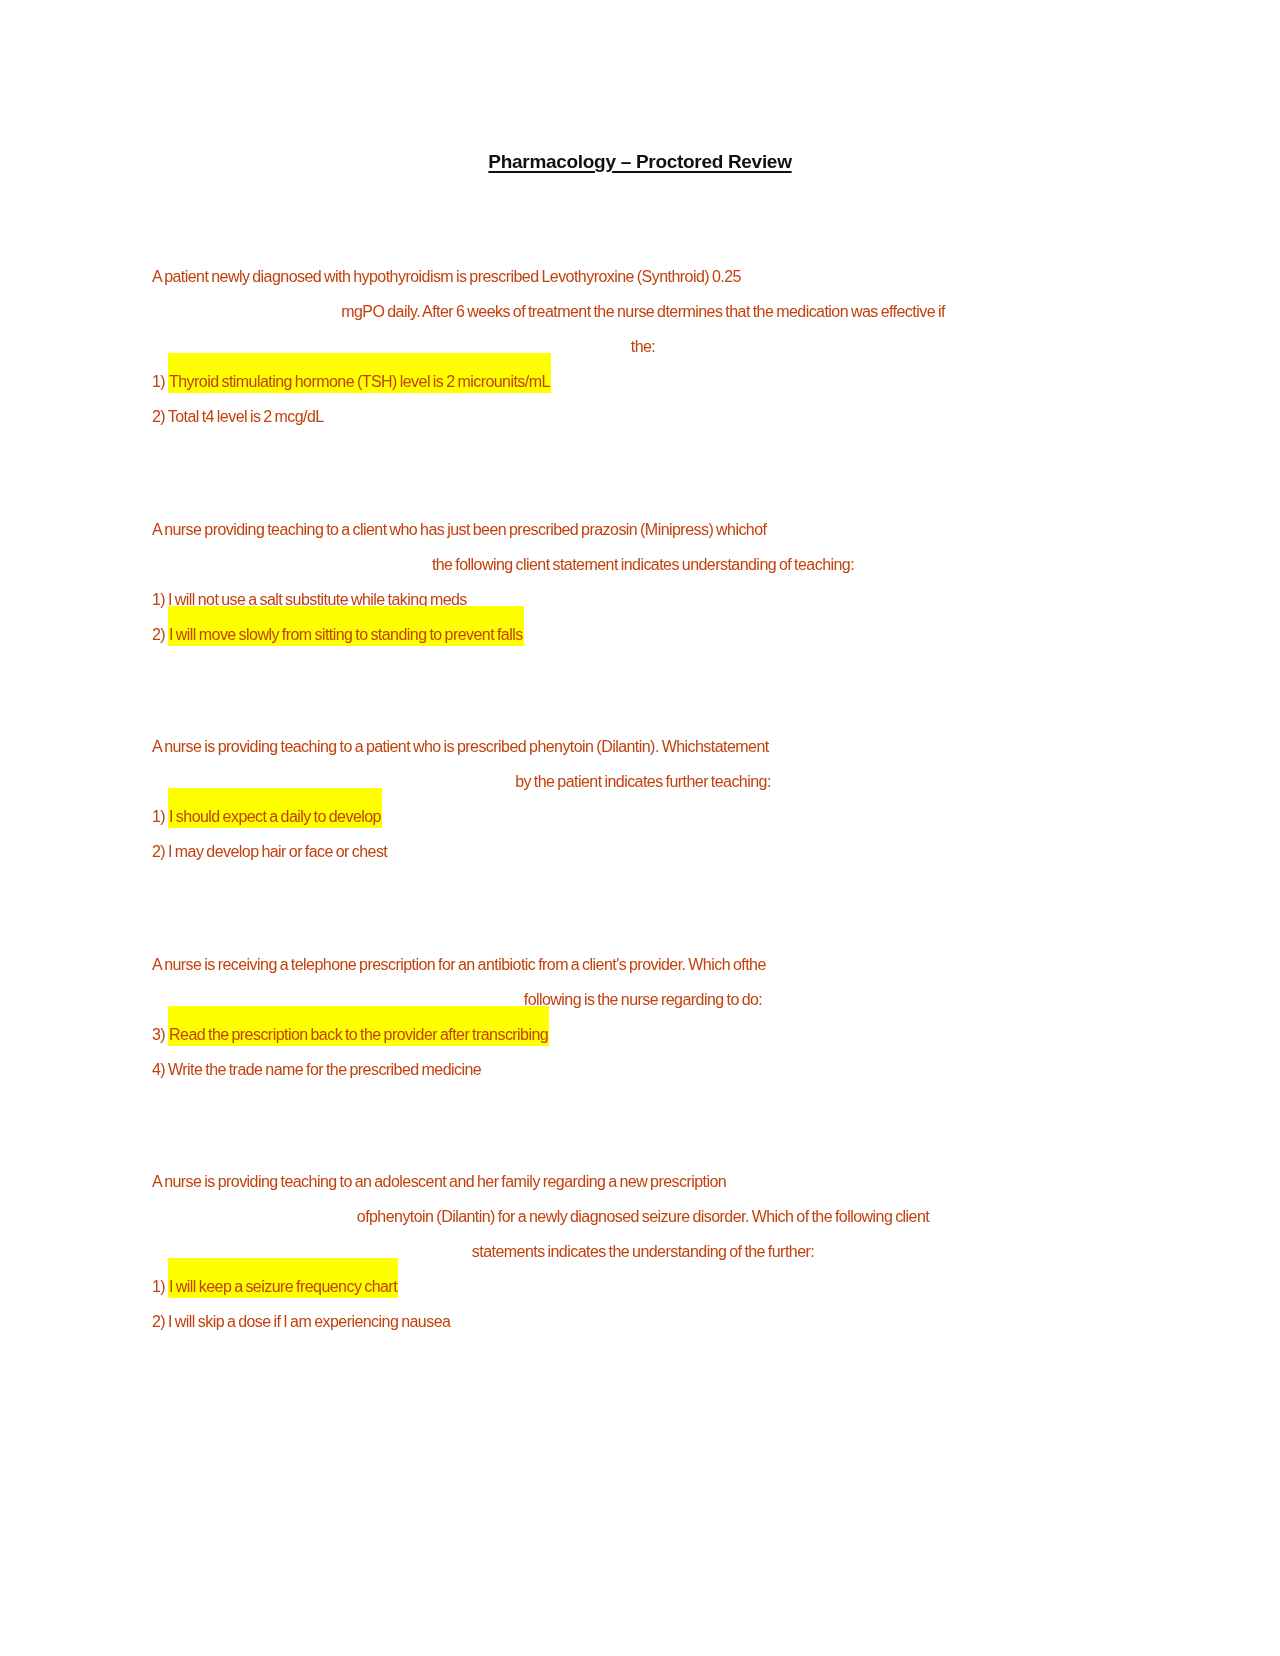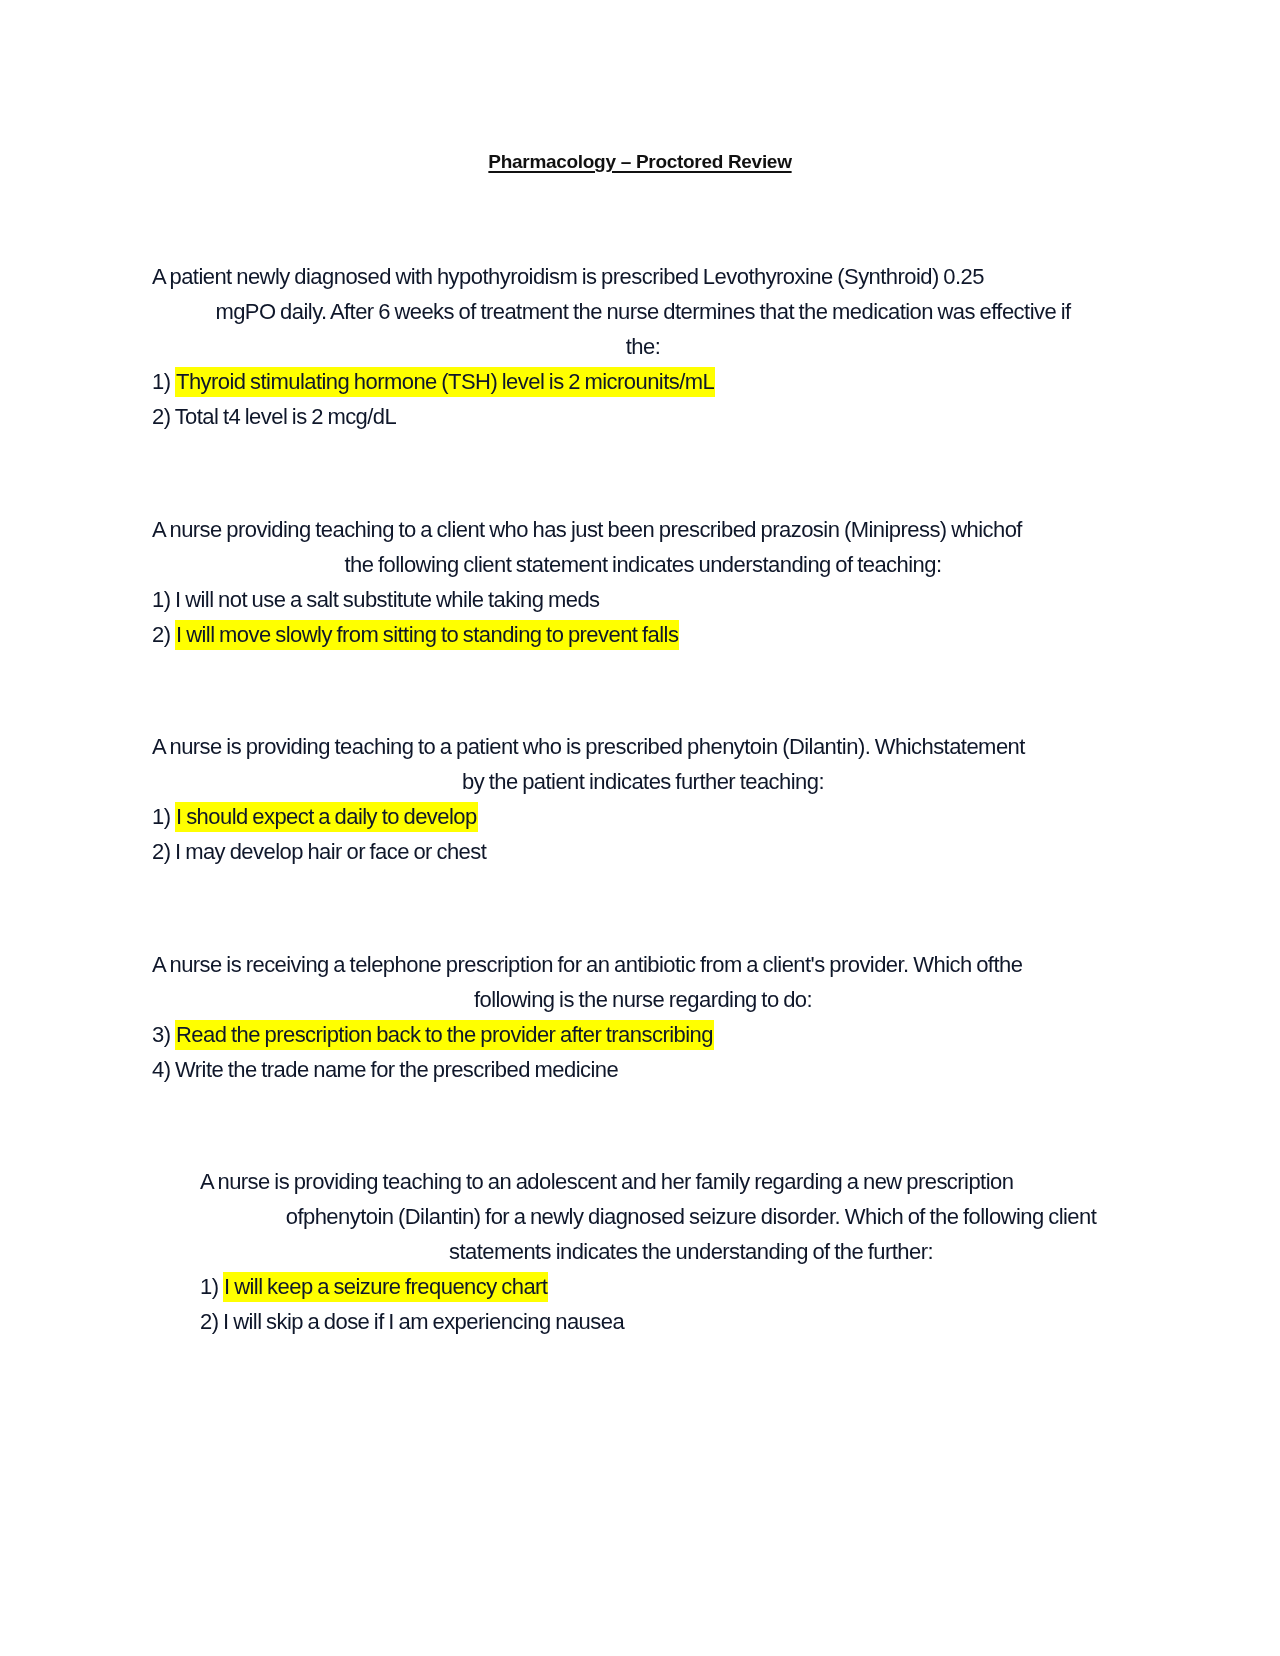--- a/index.html
+++ b/index.html
@@ -40,39 +40,39 @@
       text-underline-offset: 3px;
     }
     .question {
       position: absolute;
       left: 152px;
       width: 980px;
     }
     .line {
       height: 35px;
       line-height: 35px;
-      font-size: 22px;
+      font-size: 16px;
       white-space: nowrap;
       letter-spacing: -0.55px;
       word-spacing: -1px;
-      color: #0f172a;
+      color: #c2410c;
     }
     .stem .line:not(:first-child) { padding-left: 2px; text-align: center; }
     .opt-num {
       display: inline;
     }
     .hl {
       background: #ffff00;
-      padding: 2px 1px 3px 1px;
+      padding: 20px 1px 3px 1px;
     }
     #q1 { top: 259px; }
     #q2 { top: 512px; }
     #q3 { top: 729px; }
     #q4 { top: 947px; }
-    #q5 { top: 1164px; margin-left: 48px; }
+    #q5 { top: 1164px; }
   </style>
 </head>
 <body>
 
 <div class="page">
 
   <div class="title">
     <span>Pharmacology – Proctored Review</span>
   </div>
 

